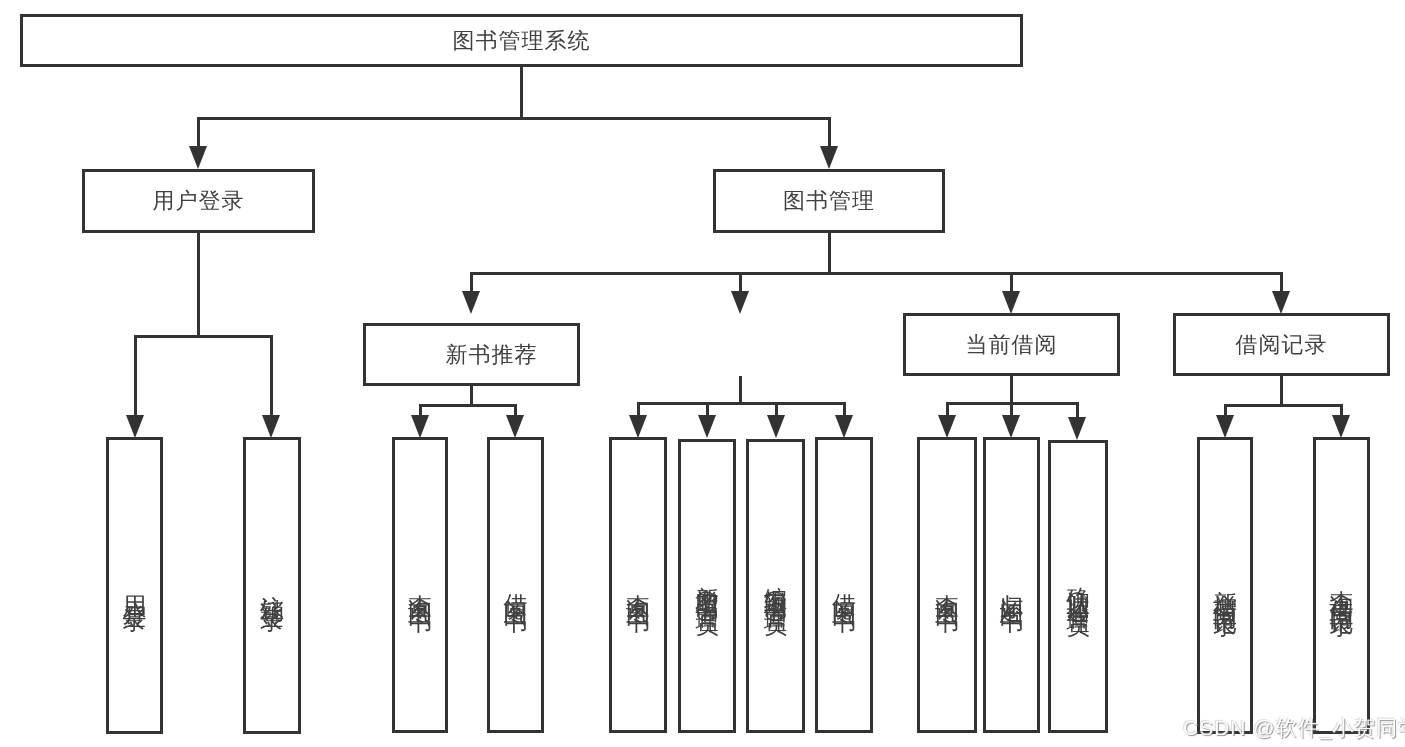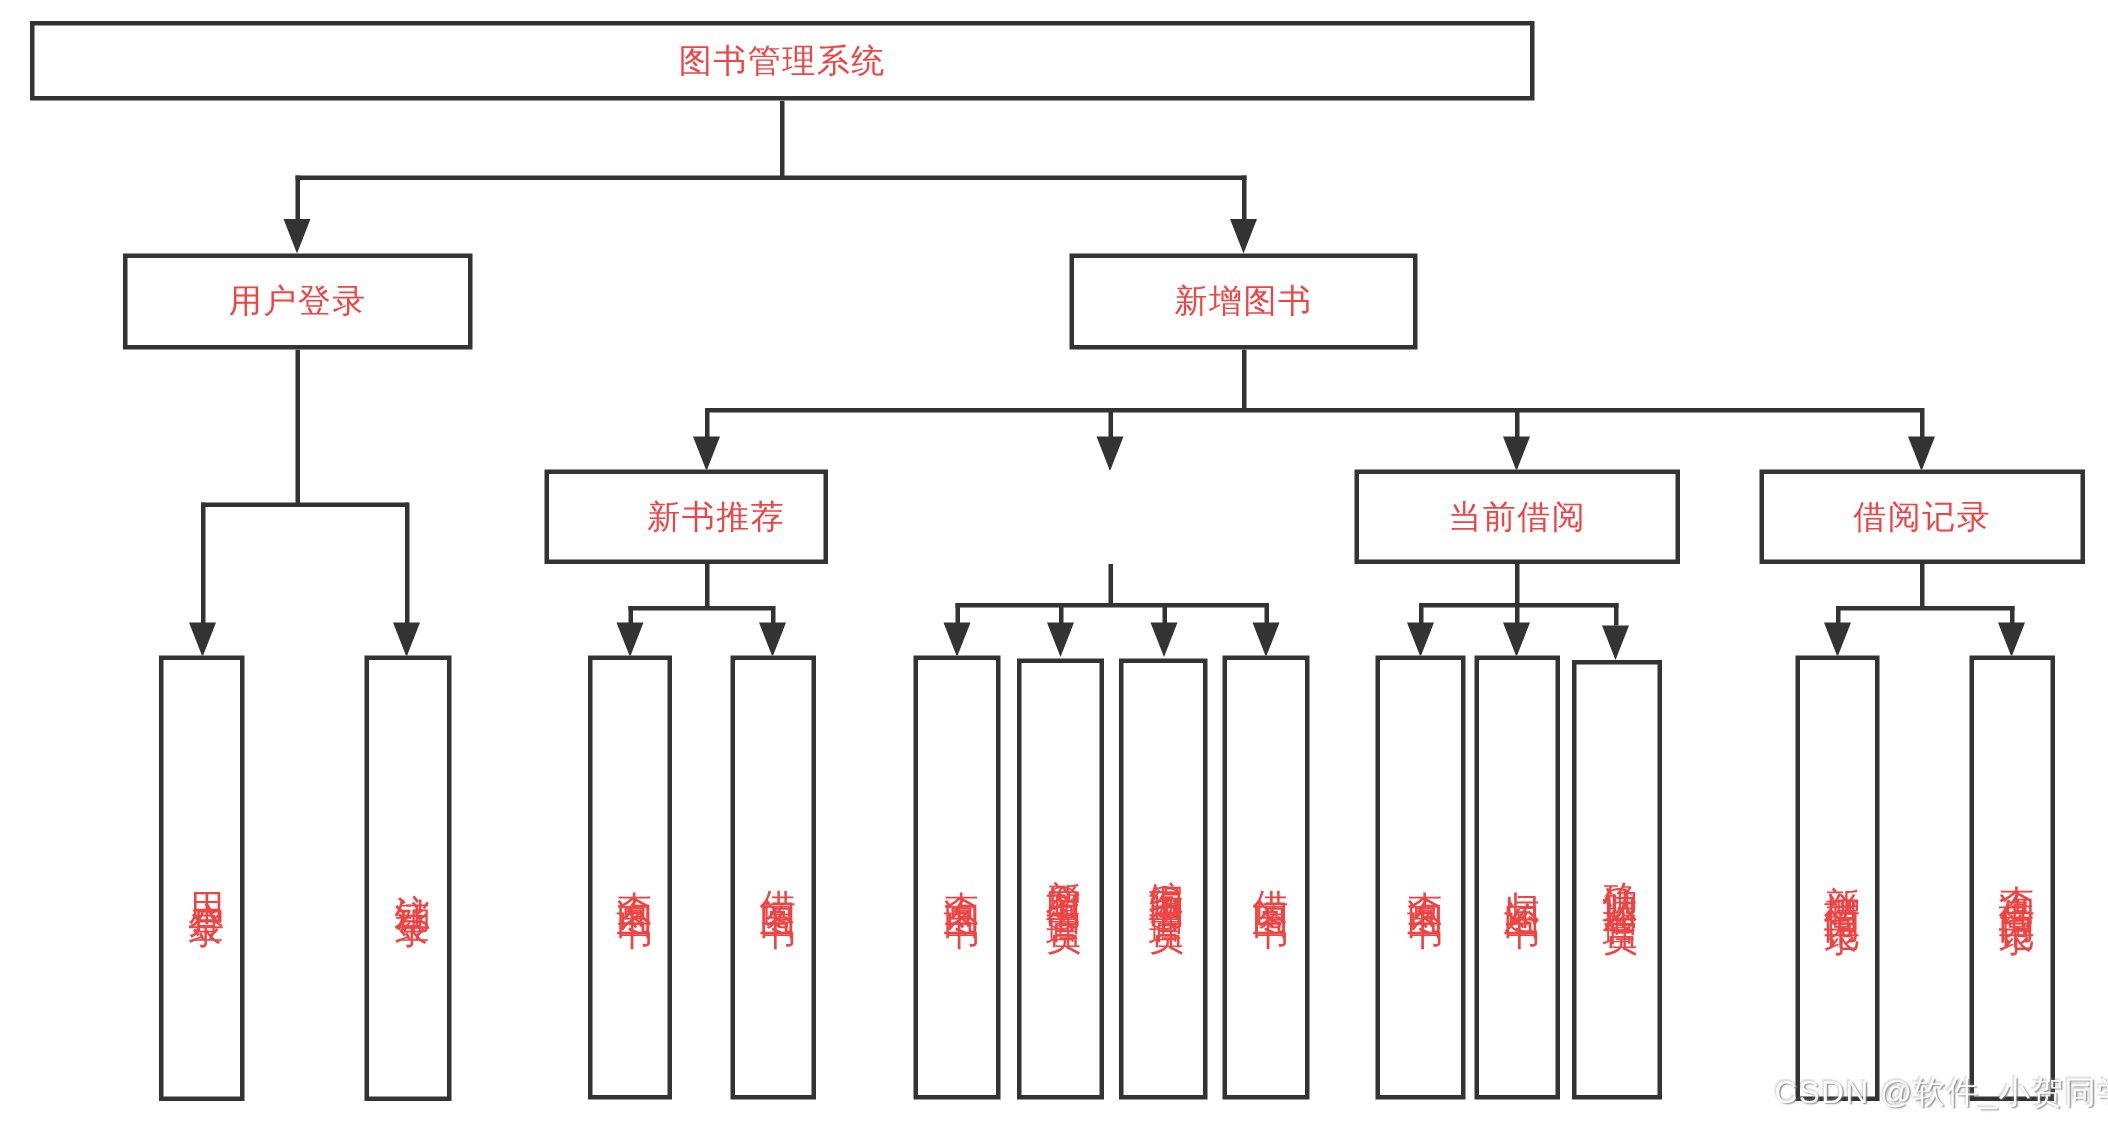--- a/index.html
+++ b/index.html
@@ -8,29 +8,28 @@
     width:1405px;height:747px;
     background:#ffffff;
     font-family:"Liberation Sans",sans-serif;
     overflow:hidden;
   }
   .box{
     position:absolute;
     box-sizing:border-box;
     background:#ffffff;
     border:3px solid #333333;
-    color:#ef4444;
+    color:#404040;
     display:flex;
     align-items:center;
     justify-content:center;
     text-align:center;
     font-size:22px;
     letter-spacing:1px;
     z-index:2;
-    font-family:Liberation Mono, monospace;
   }
   .vbox{
     writing-mode:vertical-rl;
     text-orientation:mixed;
     font-size:24px;
     letter-spacing:5px;
     line-height:1;
   }
   .vbox.long{
     font-size:23px;
@@ -70,41 +69,41 @@
   <div class="box" style="left:20px;top:14px;width:1003px;height:53px;">图书管理系统</div>
 
   <div class="vline" style="left:520px;top:67px;height:51px;"></div>
   <div class="hline" style="left:197px;top:117px;width:634px;"></div>
   <div class="vline" style="left:197px;top:117px;height:31px;"></div>
   <div class="arrow" style="left:189px;top:146px;"></div>
   <div class="vline" style="left:828px;top:117px;height:31px;"></div>
   <div class="arrow" style="left:820px;top:146px;"></div>
 
   <div class="box" style="left:82px;top:169px;width:233px;height:64px;">用户登录</div>
-  <div class="box" style="left:713px;top:169px;width:232px;height:64px;">新增图书</div>
+  <div class="box" style="left:713px;top:169px;width:232px;height:64px;">图书管理</div>
 
   <div class="vline" style="left:197px;top:233px;height:104px;"></div>
   <div class="hline" style="left:134px;top:335px;width:138px;"></div>
   <div class="vline" style="left:134px;top:335px;height:82px;"></div>
   <div class="arrow" style="left:126px;top:415px;"></div>
   <div class="vline" style="left:270px;top:335px;height:82px;"></div>
   <div class="arrow" style="left:262px;top:415px;"></div>
 
   <div class="vline" style="left:828px;top:233px;height:41px;"></div>
   <div class="hline" style="left:470px;top:272px;width:812px;"></div>
   <div class="vline" style="left:470px;top:272px;height:21px;"></div>
   <div class="arrow" style="left:462px;top:291px;"></div>
   <div class="vline" style="left:739px;top:272px;height:21px;"></div>
   <div class="arrow" style="left:731px;top:291px;"></div>
   <div class="vline" style="left:1010px;top:272px;height:21px;"></div>
   <div class="arrow" style="left:1002px;top:291px;"></div>
   <div class="vline" style="left:1280px;top:272px;height:21px;"></div>
   <div class="arrow" style="left:1272px;top:291px;"></div>
 
-  <div class="box" style="left:363px;top:313px;width:189px;height:63px;padding-left:40px;">新书推荐</div>
+  <div class="box" style="left:363px;top:323px;width:217px;height:63px;padding-left:40px;">新书推荐</div>
   <div class="box" style="left:1173px;top:313px;width:217px;height:63px;">借阅记录</div>
   <div class="box" style="left:903px;top:313px;width:217px;height:63px;">当前借阅</div>
 
   <div class="vline" style="left:470px;top:376px;height:30px;"></div>
   <div class="hline" style="left:419px;top:404px;width:97px;"></div>
   <div class="vline" style="left:419px;top:404px;height:13px;"></div>
   <div class="arrow" style="left:411px;top:415px;"></div>
   <div class="vline" style="left:514px;top:404px;height:13px;"></div>
   <div class="arrow" style="left:506px;top:415px;"></div>
 

